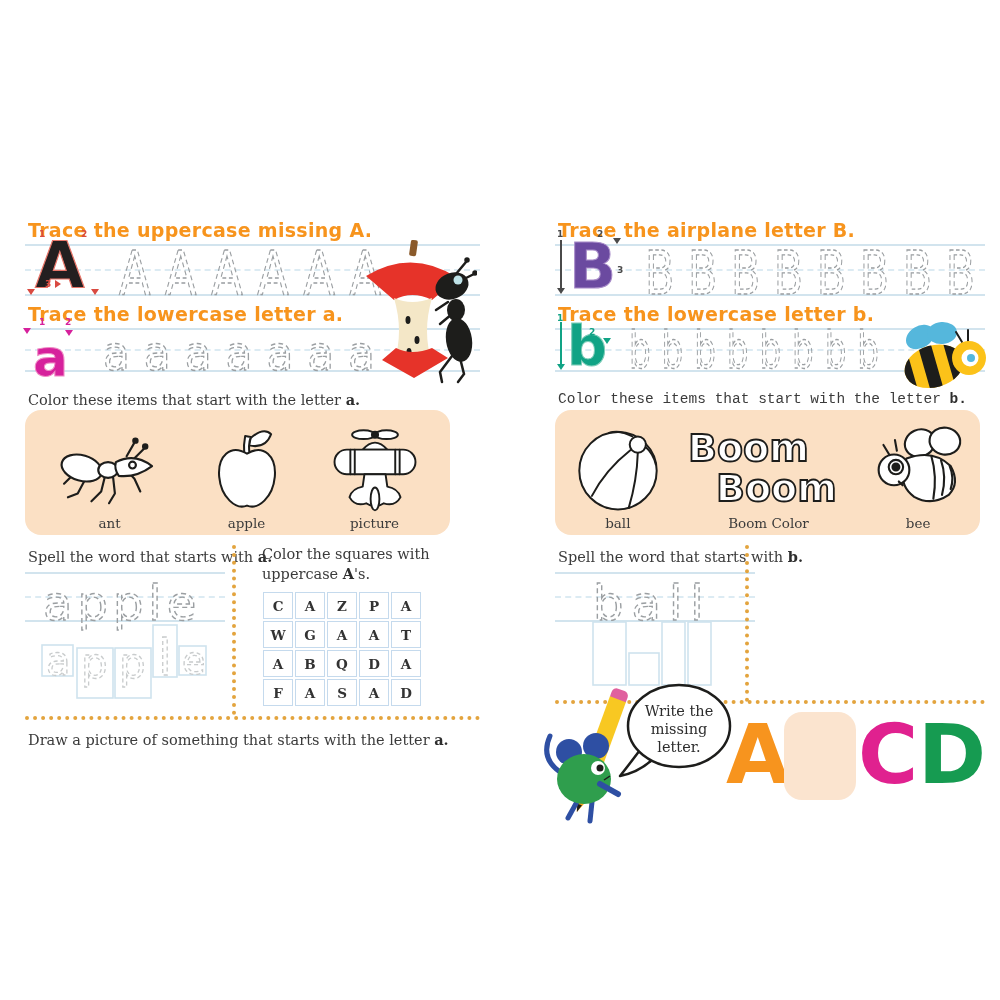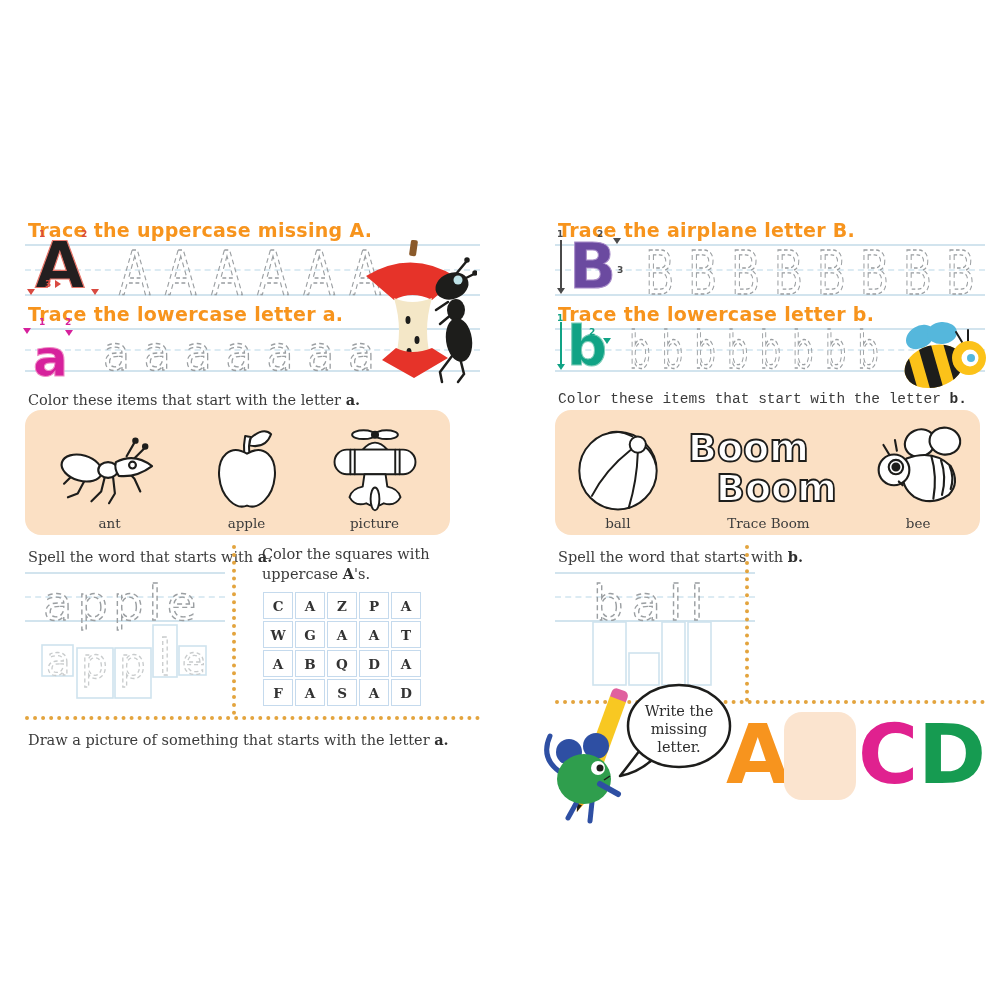--- a/index.html
+++ b/index.html
@@ -301,21 +301,21 @@
       </svg>
       <div class="ilabel">ball</div>
     </div>
     <div class="item">
       <svg width="180" height="90" viewBox="0 0 180 90">
         <g font-family="DejaVu Sans, sans-serif" font-weight="bold" font-size="38" fill="#ffffff" stroke="#1d1d1b" stroke-width="1.8">
           <text x="10" y="38">Boom</text>
           <text x="38" y="78">Boom</text>
         </g>
       </svg>
-      <div class="ilabel">Trace Boom</div>
+      <div class="ilabel">Boom Color</div>
     </div>
     <div class="item">
       <svg width="96" height="90" viewBox="0 0 100 92">
         <g stroke="#1d1d1b" stroke-width="2.2" fill="#fff" stroke-linecap="round" stroke-linejoin="round">
           <path d="M20,32 L14,22" fill="none"></path>
             <path d="M28,28 L26,17" fill="none"></path>
           <ellipse cx="52" cy="20" rx="16" ry="14" transform="rotate(-24 52 20)"></ellipse>
           <ellipse cx="78" cy="18" rx="16" ry="14" transform="rotate(8 78 18)"></ellipse>
           <path d="M38,36 Q66,26 84,44 Q94,62 82,74 Q64,86 46,76 Q32,66 34,48 Z"></path>
           <path d="M64,34 Q70,54 66,78" fill="none"></path>

